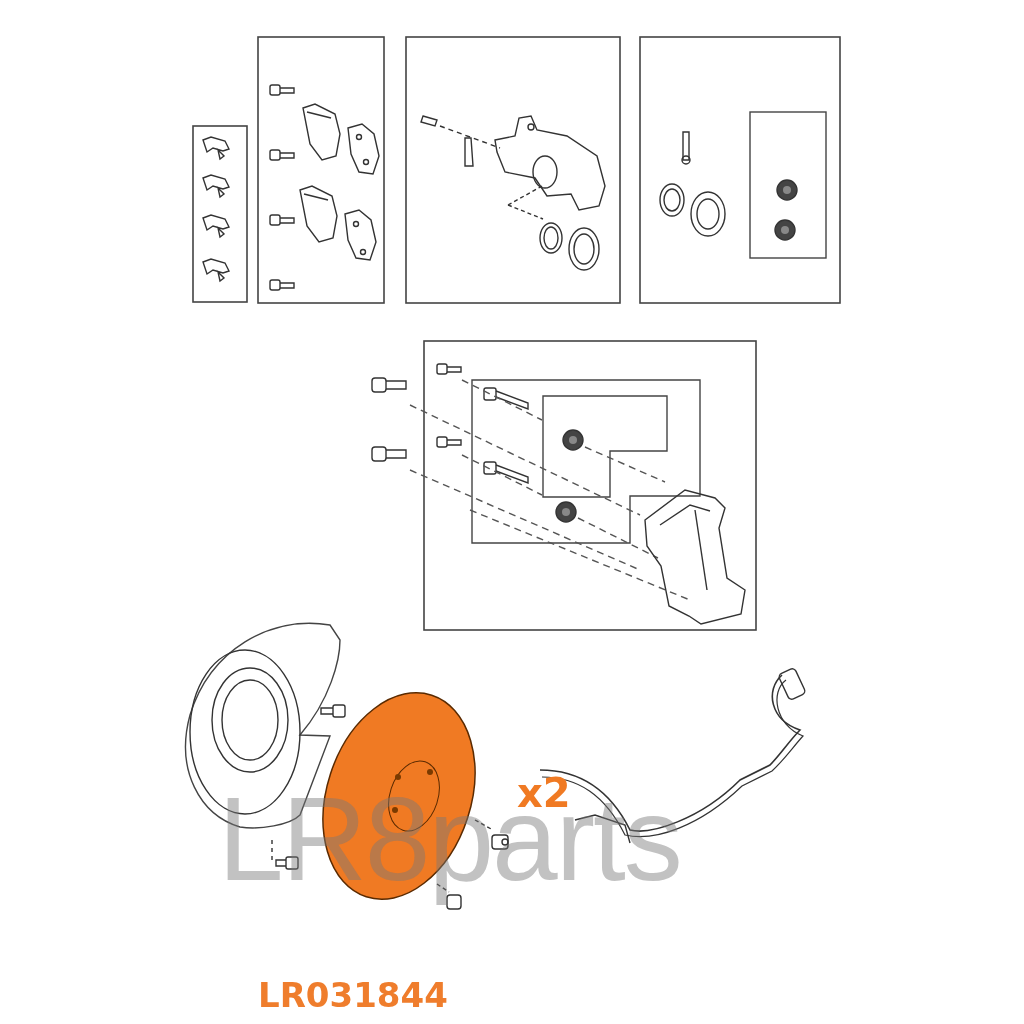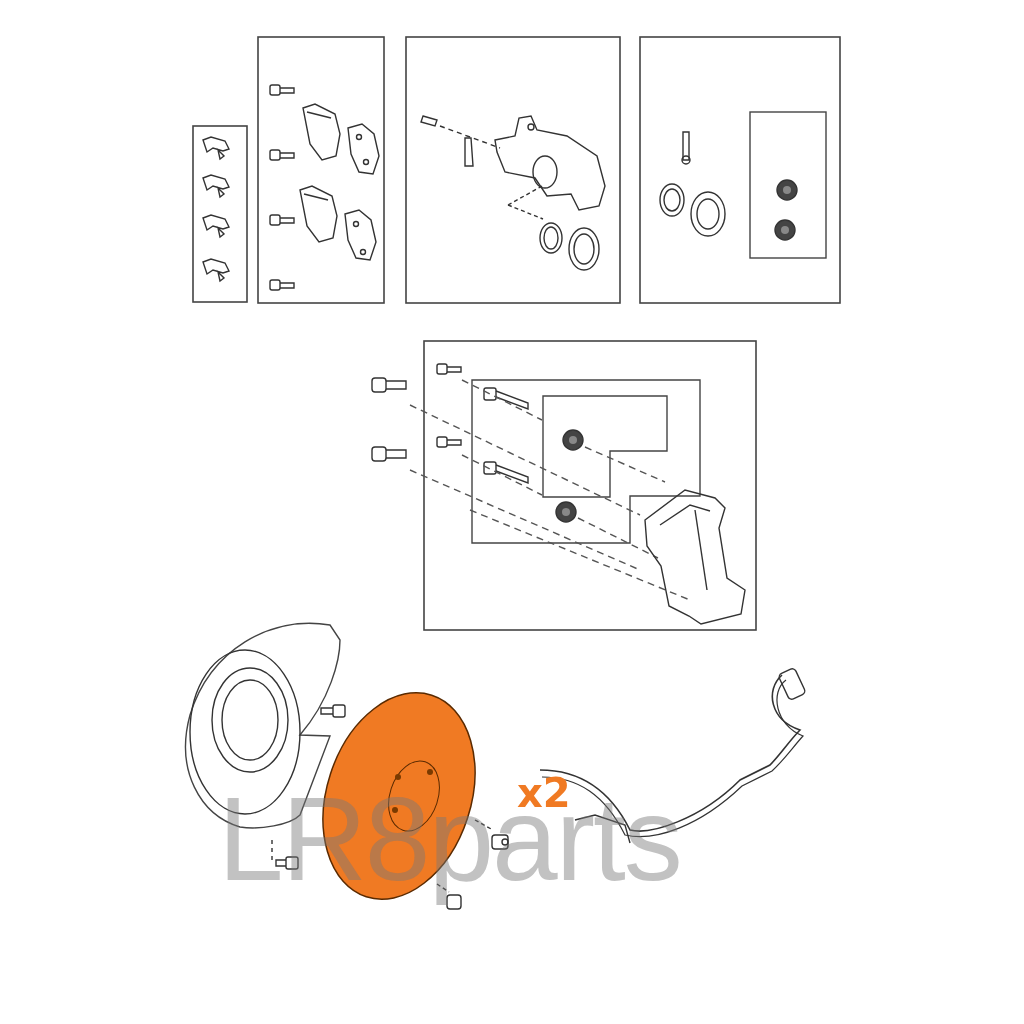--- a/index.html
+++ b/index.html
@@ -222,14 +222,15 @@
   <g>
     <path d="M540 770 C580 770 610 790 630 830 C650 835 700 820 740 780 L770 765 C780 755 790 740 800 730 C770 720 765 690 782 675" stroke-width="1.6"></path>
     <path d="M542 777 C578 777 605 795 625 835 C655 842 700 826 742 786 L772 771 C784 760 793 747 803 736 C775 725 770 692 786 680" stroke-width="1.2"></path>
     <rect x="783" y="670" width="18" height="28" rx="4" transform="rotate(-25 792 684)"></rect>
     <path d="M575 820 l20 -5 l30 10 l5 18"></path>
   </g>
 </svg>
 
 <div class="watermark">LR8parts</div>
 <div class="qty-label">x2</div>
+<div class="part-number">LR031844</div>
 
 </div>
 
 </body></html>

